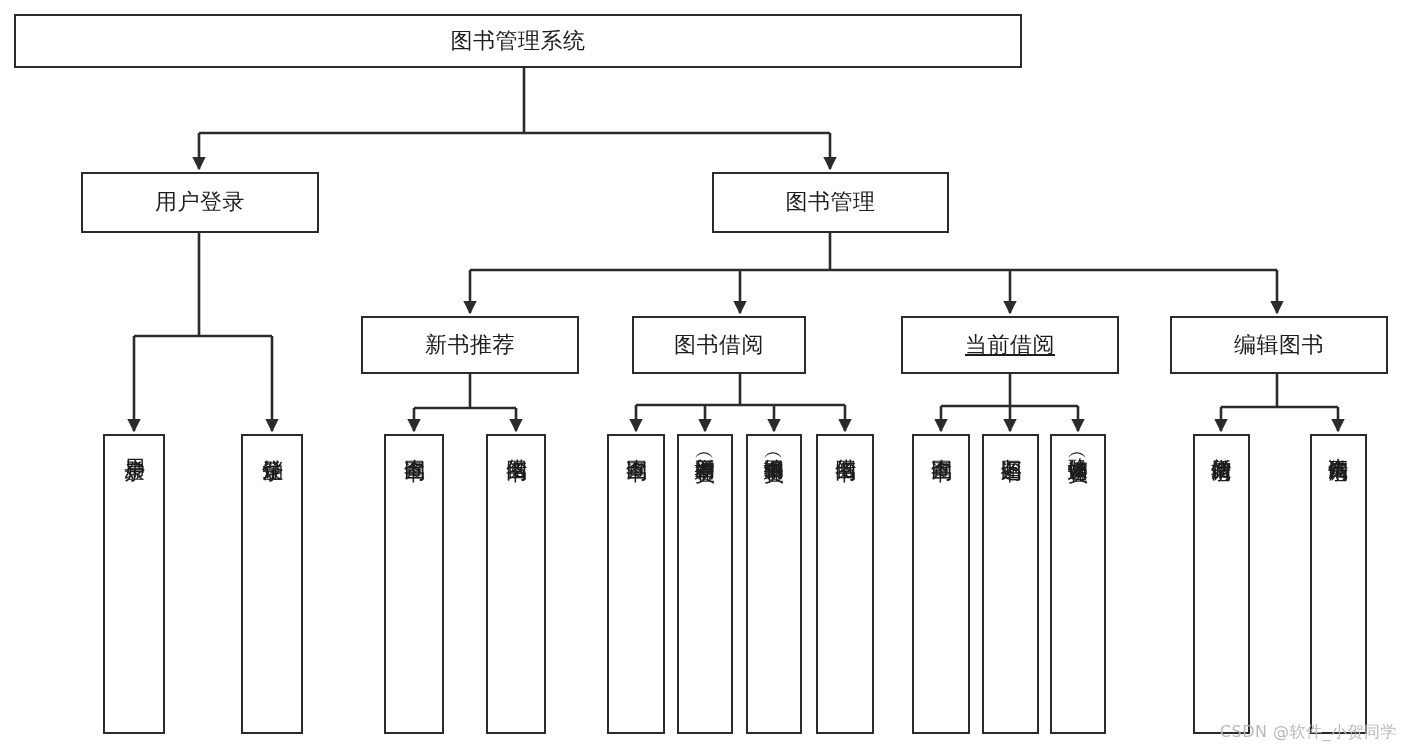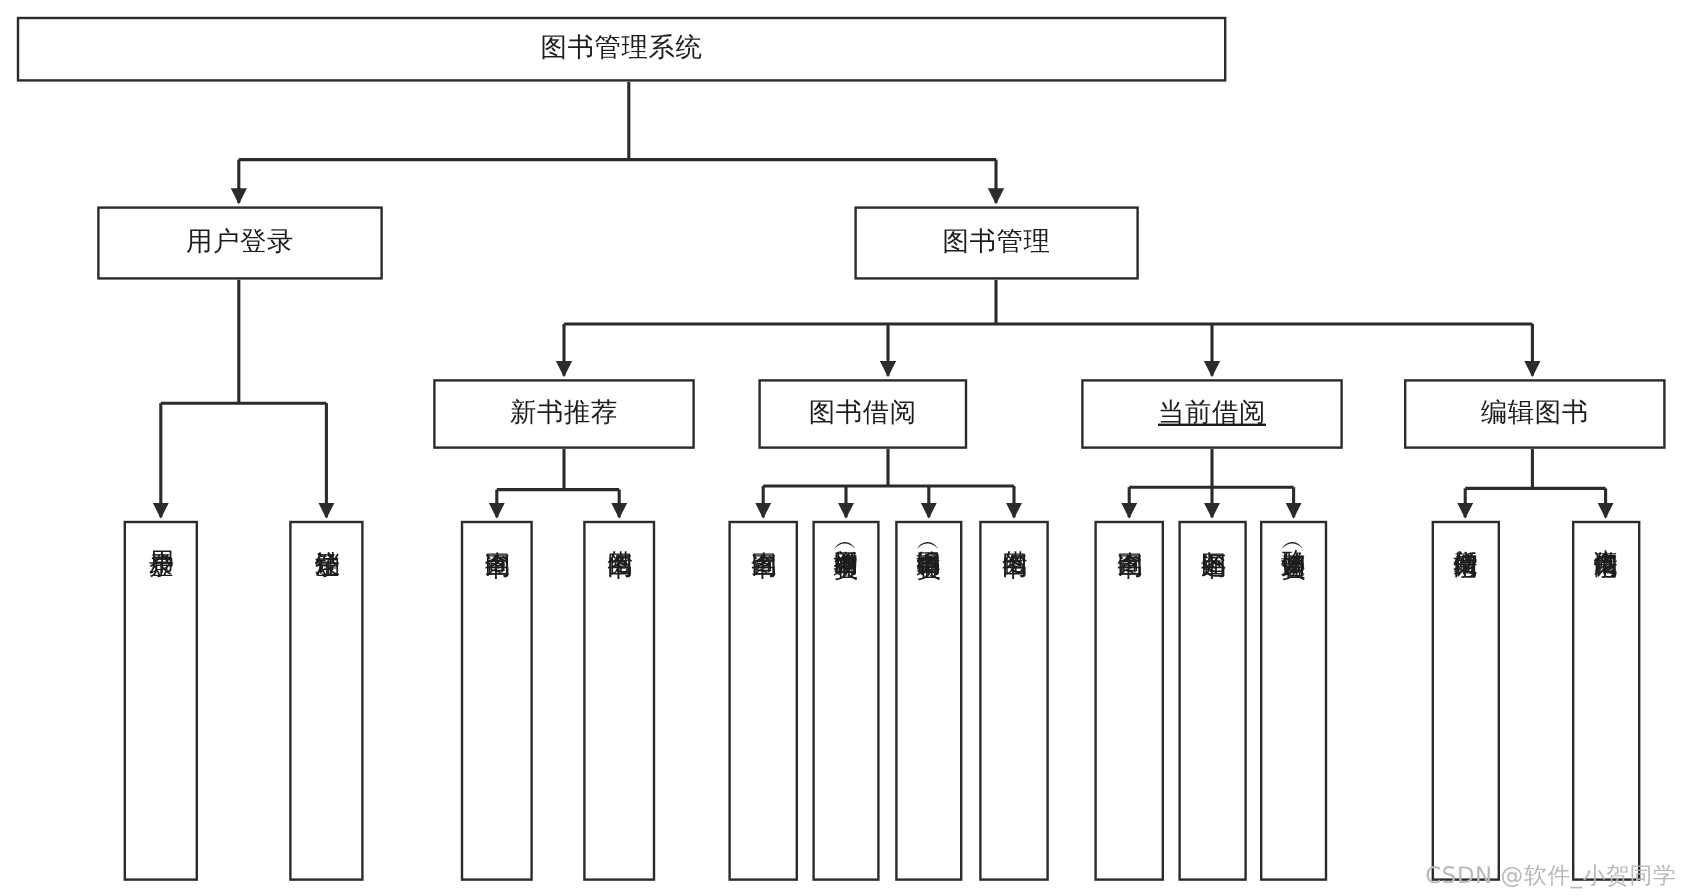--- a/index.html
+++ b/index.html
@@ -62,21 +62,21 @@
     letter-spacing: 1px;
     margin: 0 auto;
   }
   .node.vert.tall .label {
     font-size: 20px;
   }
   #watermark {
     position: absolute;
     right: 8px;
     bottom: 4px;
-    font-size: 19px;
+    font-size: 16px;
     color: #b9b9b9;
     letter-spacing: 0.5px;
     user-select: none;
     white-space: nowrap;
   }
 </style>
 </head>
 <body>
 
 <div id="canvas">

